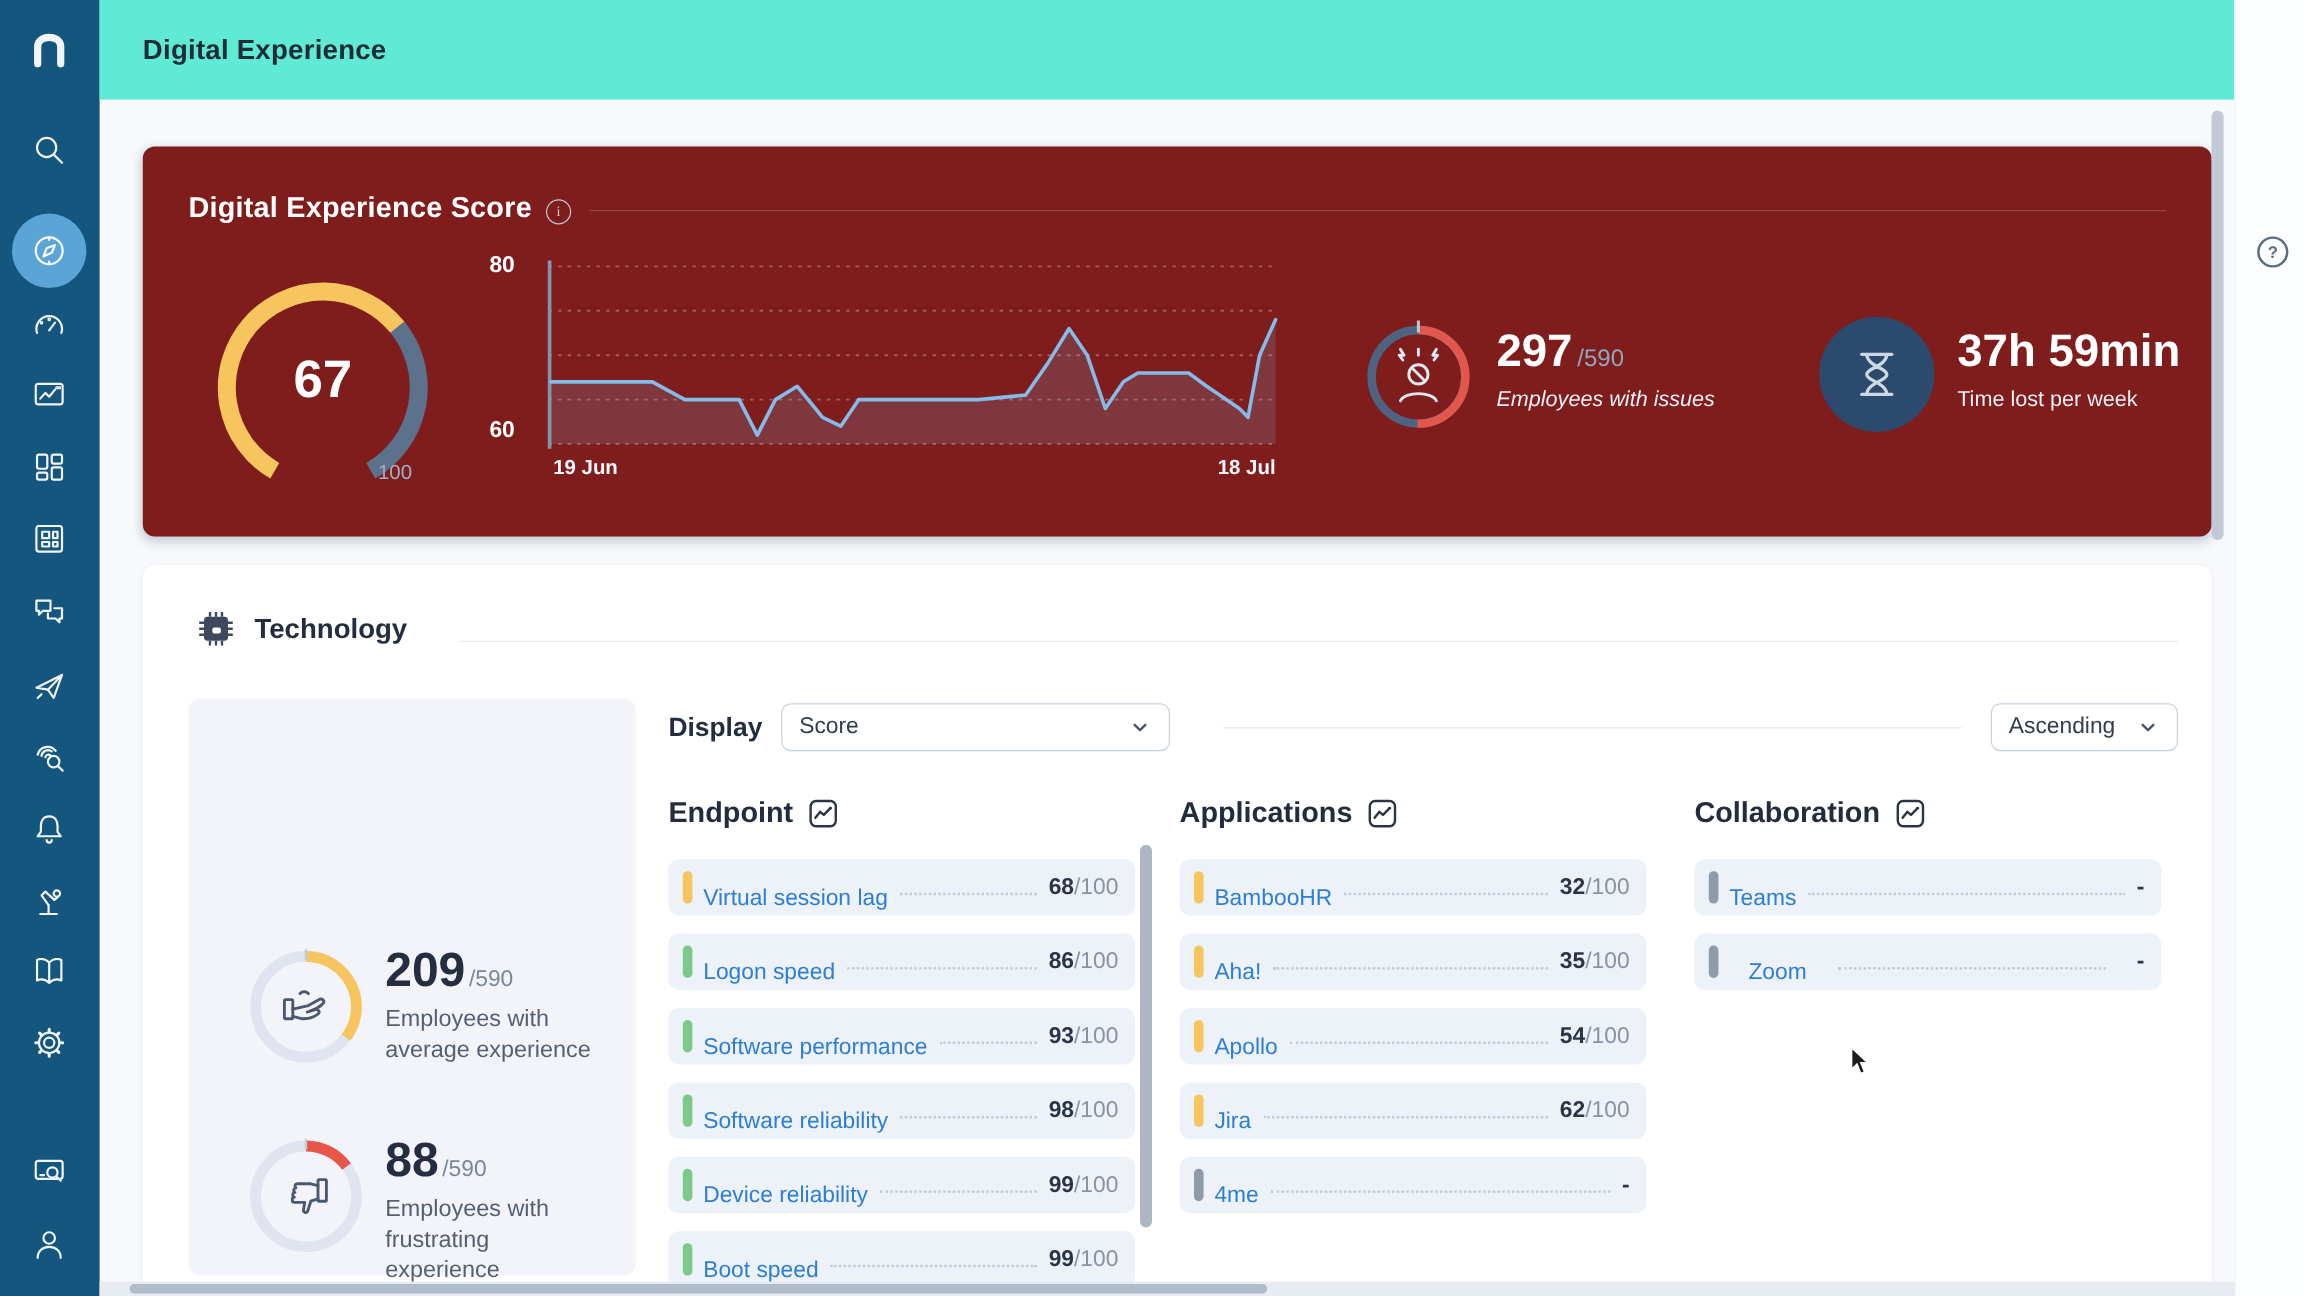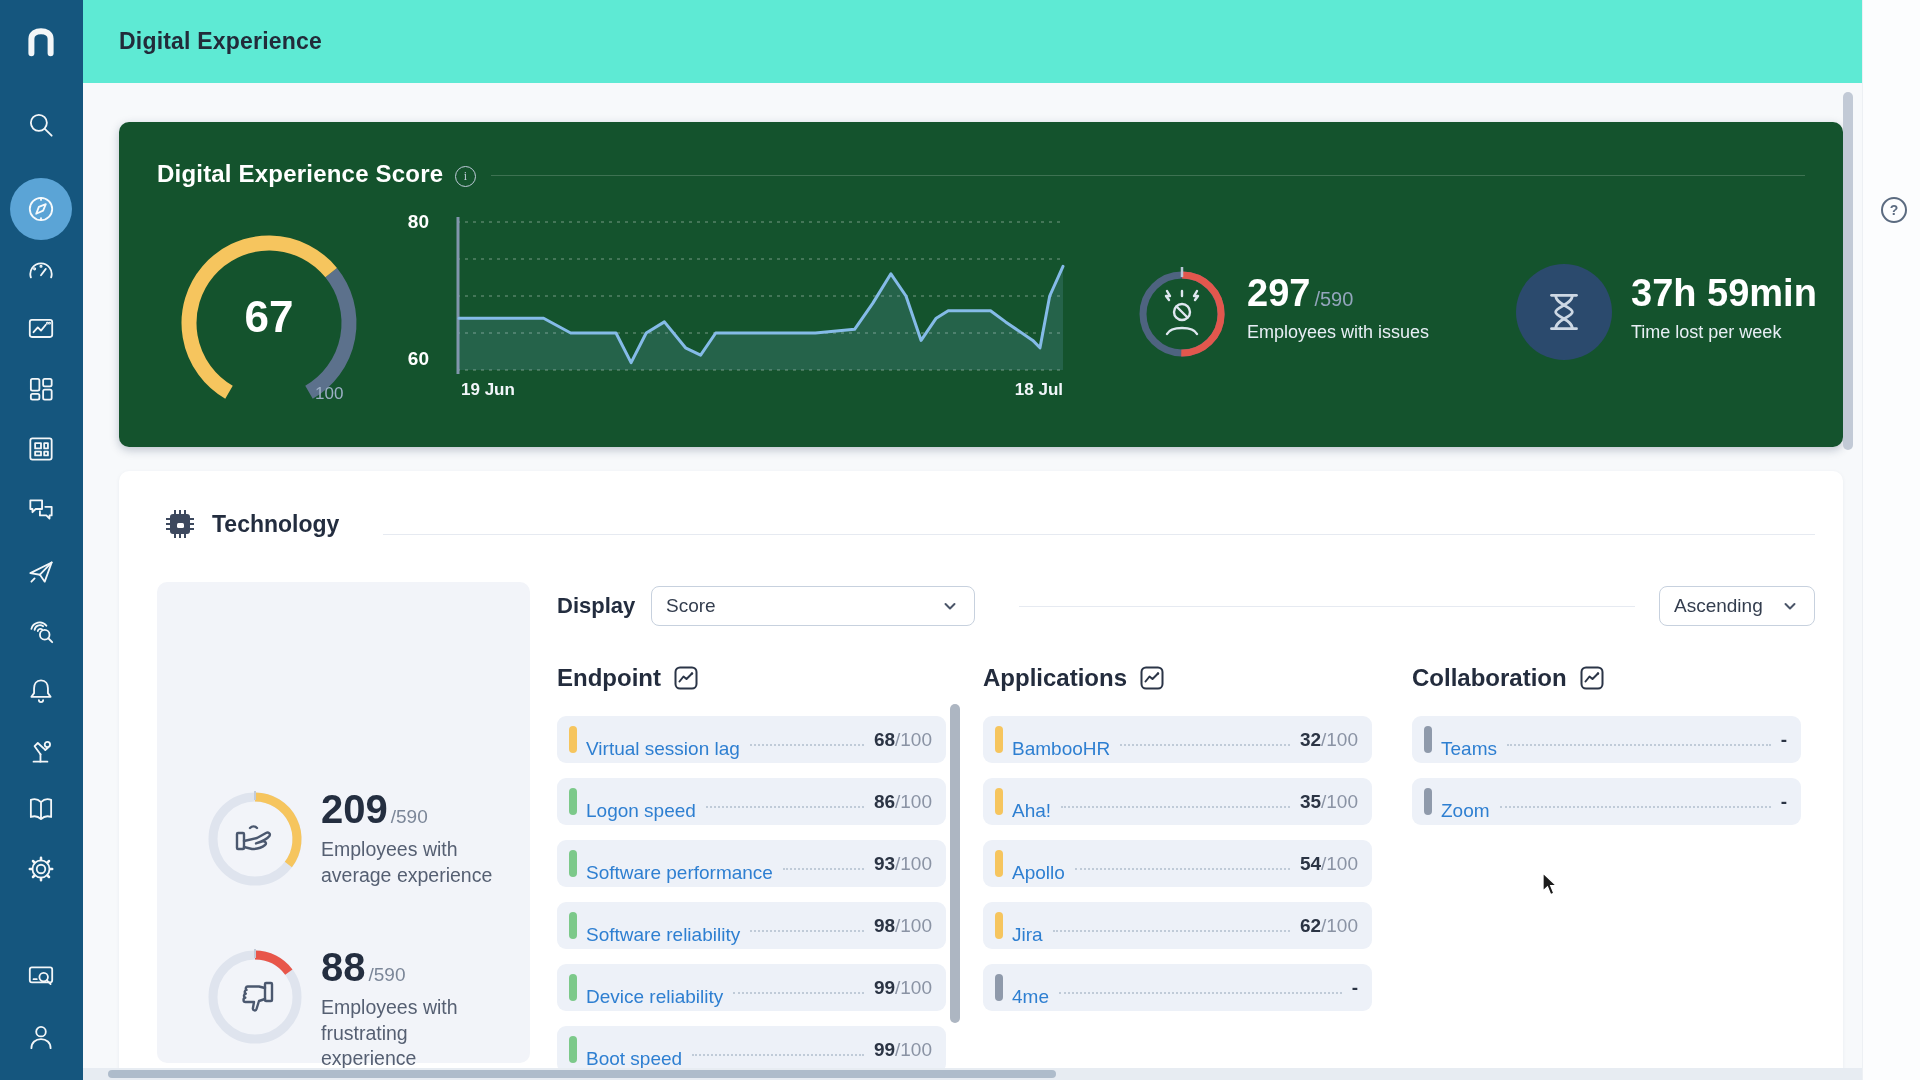--- a/index.html
+++ b/index.html
@@ -11,34 +11,34 @@
   .side-item svg{stroke:#fff;fill:none;stroke-width:1.7;stroke-linecap:round;stroke-linejoin:round;opacity:.95;}
   .active-pill{position:absolute;left:10px;width:62px;height:62px;border-radius:50%;background:#5BA4D6;}
   
   #topbar{left:83px;top:0;width:1779px;height:83px;background:#5eead4;}
   #page-title{position:absolute;left:36px;top:28px;font-size:23px;font-weight:bold;color:#222B3A;letter-spacing:.2px;}
   
   #gutter{left:1862px;top:0;width:58px;height:1080px;background:#fcfdfe;border-left:1px solid #edf0f4;}
   #help-btn{position:absolute;left:18px;top:197px;width:22px;height:22px;border:2px solid #5B6B80;border-radius:50%;color:#5B6B80;
     font-size:14px;font-weight:bold;display:flex;align-items:center;justify-content:center;cursor:pointer;}
   
-  #score-card{left:119px;top:122px;width:1724px;height:325px;background:#14532d;border-radius:10px;box-shadow:0 3px 10px rgba(20,40,70,.25);color:#fff;}
+  #score-card{left:119px;top:122px;width:1724px;height:325px;background:#7f1d1d;border-radius:10px;box-shadow:0 3px 10px rgba(20,40,70,.25);color:#fff;}
   #sc-title{position:absolute;left:38px;top:38px;font-size:24px;font-weight:bold;letter-spacing:.2px;}
   #sc-info{position:absolute;left:336px;top:44px;width:19px;height:19px;border:1.6px solid #BFCBDA;border-radius:50%;color:#BFCBDA;
     font-size:12px;display:flex;align-items:center;justify-content:center;font-family:"Liberation Serif",serif;cursor:pointer;}
   #sc-divider{position:absolute;left:372px;top:53px;width:1314px;height:1px;background:rgba(255,255,255,.18);}
   #dex-gauge{left:55px;top:104px;width:190px;height:190px;}
   #dex-value{position:absolute;left:55px;top:170px;width:190px;text-align:center;font-size:44px;font-weight:bold;}
   #dex-max{position:absolute;left:196px;top:262px;font-size:17px;color:#9DB0C6;}
   .axis-label{position:absolute;font-size:19px;font-weight:bold;color:#fff;}
   .xaxis-label{position:absolute;font-size:17px;font-weight:bold;color:#F2F6FA;}
   #kpi-issues-icon{left:1015px;top:142px;width:96px;height:96px;}
   #kpi-issues-num{position:absolute;left:1128px;top:150px;font-size:38px;font-weight:bold;}
   #kpi-issues-num .den{font-size:20px;font-weight:normal;color:#93A5BC;margin-left:4px;}
-  #kpi-issues-label{position:absolute;left:1128px;top:200px;font-size:18px;color:#E8EEF5;}
+  #kpi-issues-label{position:absolute;left:1128px;top:200px;font-size:18px;color:#E8EEF5;font-style:italic;}
   #kpi-time-circle{left:1397px;top:142px;width:96px;height:96px;border-radius:50%;background:#2B4A6D;display:flex;align-items:center;justify-content:center;}
   #kpi-time-num{position:absolute;left:1512px;top:150px;font-size:38px;font-weight:bold;}
   #kpi-time-label{position:absolute;left:1512px;top:200px;font-size:18px;color:#E8EEF5;}
   
   #tech-card{left:119px;top:471px;width:1724px;height:609px;background:#ffffff;border-radius:10px 10px 0 0;box-shadow:0 1px 4px rgba(30,50,80,.06);}
   #tech-title{position:absolute;left:93px;top:40px;font-size:23px;font-weight:bold;color:#232D3F;}
   #tech-divider{position:absolute;left:264px;top:63px;width:1432px;height:1px;background:#E6EAF1;}
   #stats-panel{left:38px;top:111px;width:373px;height:481px;background:#F2F4F9;border-radius:10px;}
   .stat{position:absolute;left:48px;display:flex;align-items:flex-start;}
   .stat-text{margin-left:16px;width:180px;margin-top:2px;}
@@ -424,21 +424,21 @@
               <polyline points="6.5 16.5 10.5 11.5 13.5 14 19 8.5" fill="none" stroke="#2B3547" stroke-width="2" stroke-linejoin="round" stroke-linecap="round"></polyline>
               <circle cx="19" cy="8.5" r="1.2" fill="#2B3547"></circle>
             </svg>
           </div>
           <div class="metric-row" style="top: 53px;">
             <span class="pill" style="background: rgb(143, 154, 171);"></span>
             <span class="metric-link">Teams</span>
             <span class="leader"></span>
             <span class="metric-score">-</span>
           </div>
-          <div class="metric-row" style="top: 115px;">
+          <div class="metric-row" style="top: 115px; gap: 16px;">
             <span class="pill" style="background: rgb(143, 154, 171);"></span>
             <span class="metric-link">Zoom</span>
             <span class="leader"></span>
             <span class="metric-score">-</span>
           </div>
         </div>
       </div>
   <div class="col-scrollbar"></div>
     </section>
 

